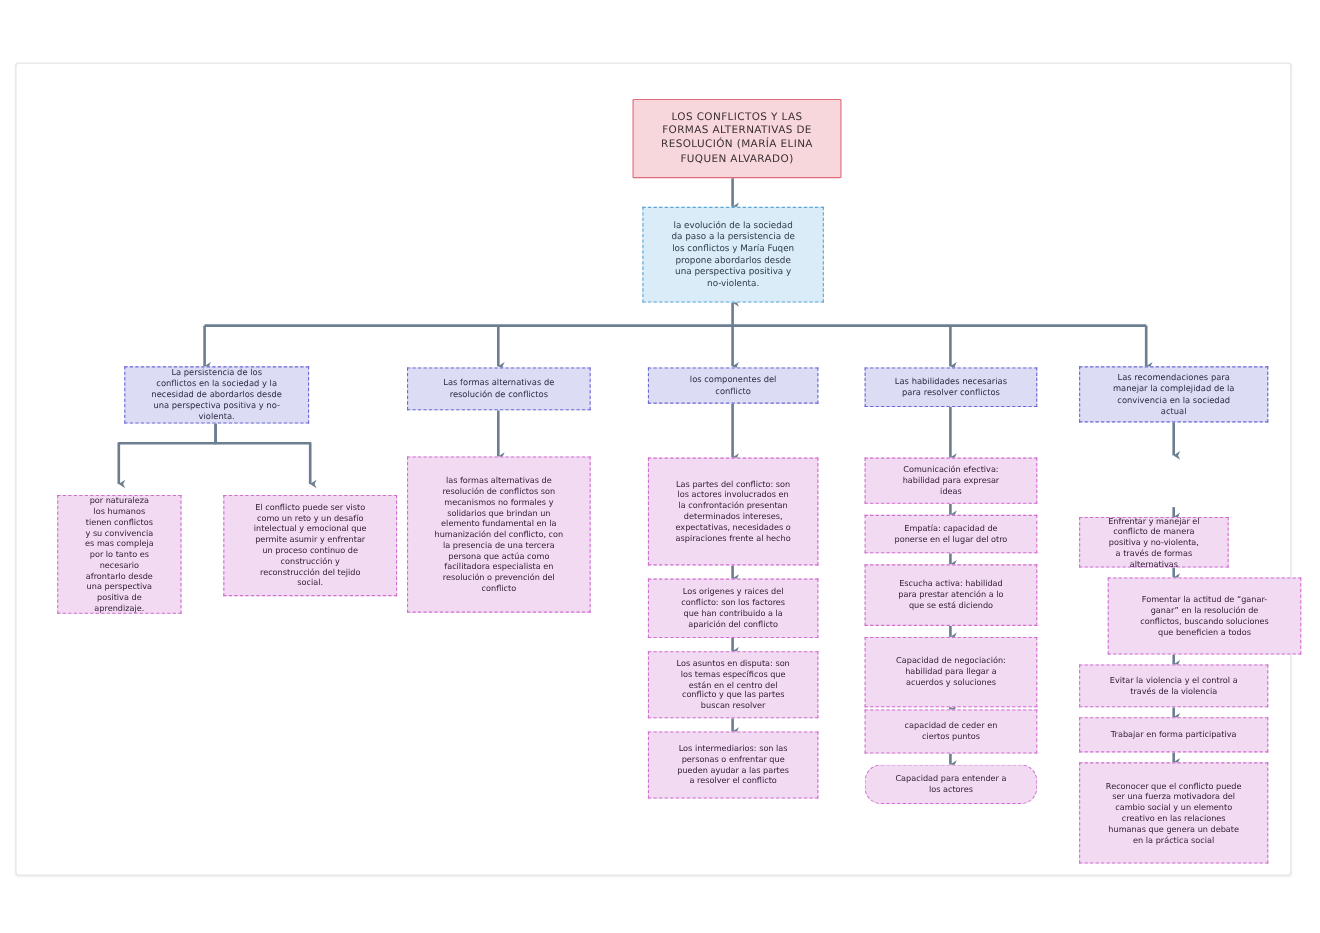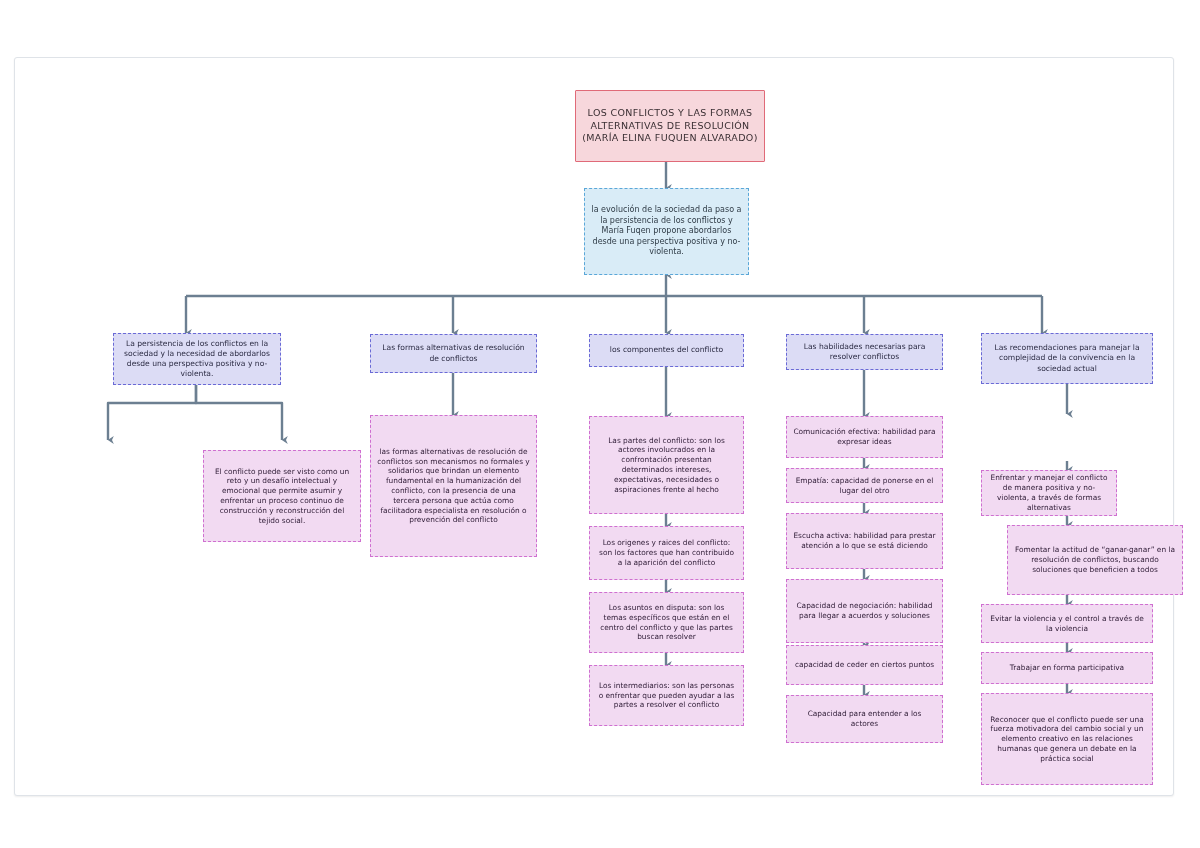--- a/index.html
+++ b/index.html
@@ -24,21 +24,21 @@
 
   .node{
     position:absolute;
     box-sizing:border-box;
     display:flex;
     align-items:center;
     justify-content:center;
     text-align:center;
     color:#2b2b3a;
     line-height:1.32;
-    padding:4px 6px;
+    padding:4px 23px;
   }
   .node span{display:block;width:100%;}
 
   
   .n-title{
     background:#f7d7dc;
     border:1px solid #e06a78;
     color:#3a2f33;
     font-size:9.5px;
     letter-spacing:.35px;
@@ -125,20 +125,23 @@
     <span>LOS CONFLICTOS Y LAS FORMAS ALTERNATIVAS DE RESOLUCIÓN (MARÍA ELINA FUQUEN ALVARADO)</span>
   </div>
 
   <div class="node n-blue" style="left:584px;top:188px;width:165px;height:87px;">
     <span>la evolución de la sociedad da paso a la persistencia de los conflictos y María Fuqen propone abordarlos desde una perspectiva positiva y no-violenta.</span>
   </div>
 
   <div class="node n-lav" style="left:113px;top:333px;width:168px;height:52px;">
     <span>La persistencia de los conflictos en la sociedad y la necesidad de abordarlos desde una perspectiva positiva y no-violenta.</span>
   </div>
+  <div class="node n-pink" style="left:52px;top:450px;width:113px;height:108px;">
+    <span>por naturaleza los humanos tienen conflictos y su convivencia es mas compleja por lo tanto es necesario afrontarlo desde una perspectiva positiva de aprendizaje.</span>
+  </div>
   <div class="node n-pink" style="left:203px;top:450px;width:158px;height:92px;">
     <span>El conflicto puede ser visto como un reto y un desafío intelectual y emocional que permite asumir y enfrentar un proceso continuo de construcción y reconstrucción del tejido social.</span>
   </div>
 
   <div class="node n-lav" style="left:370px;top:334px;width:167px;height:39px;">
     <span>Las formas alternativas de resolución de conflictos</span>
   </div>
   <div class="node n-pink" style="left:370px;top:415px;width:167px;height:142px;">
     <span>las formas alternativas de resolución de conflictos son mecanismos no formales y solidarios que brindan un elemento fundamental en la humanización del conflicto, con la presencia de una tercera persona que actúa como facilitadora especialista en resolución o prevención del conflicto</span>
   </div>
@@ -170,21 +173,21 @@
   </div>
   <div class="node n-pink" style="left:786px;top:513px;width:157px;height:56px;">
     <span>Escucha activa: habilidad para prestar atención a lo que se está diciendo</span>
   </div>
   <div class="node n-pink" style="left:786px;top:579px;width:157px;height:64px;">
     <span>Capacidad de negociación: habilidad para llegar a acuerdos y soluciones</span>
   </div>
   <div class="node n-pink" style="left:786px;top:645px;width:157px;height:40px;">
     <span>capacidad de ceder en ciertos puntos</span>
   </div>
-  <div class="node n-pink" style="left:786px;top:695px;width:157px;height:48px;">
+  <div class="node n-pink" style="left:786px;top:695px;width:157px;height:36px;border-radius:15px;">
     <span>Capacidad para entender a los actores</span>
   </div>
 
   <div class="node n-lav" style="left:981px;top:333px;width:172px;height:51px;">
     <span>Las recomendaciones para manejar la complejidad de la convivencia en la sociedad actual</span>
   </div>
   <div class="node n-pink" style="left:981px;top:470px;width:136px;height:46px;">
     <span>Enfrentar y manejar el conflicto de manera positiva y no-violenta, a través de formas alternativas</span>
   </div>
   <div class="node n-pink" style="left:981px;top:525px;width:176px;height:70px;margin-left:26px;">

